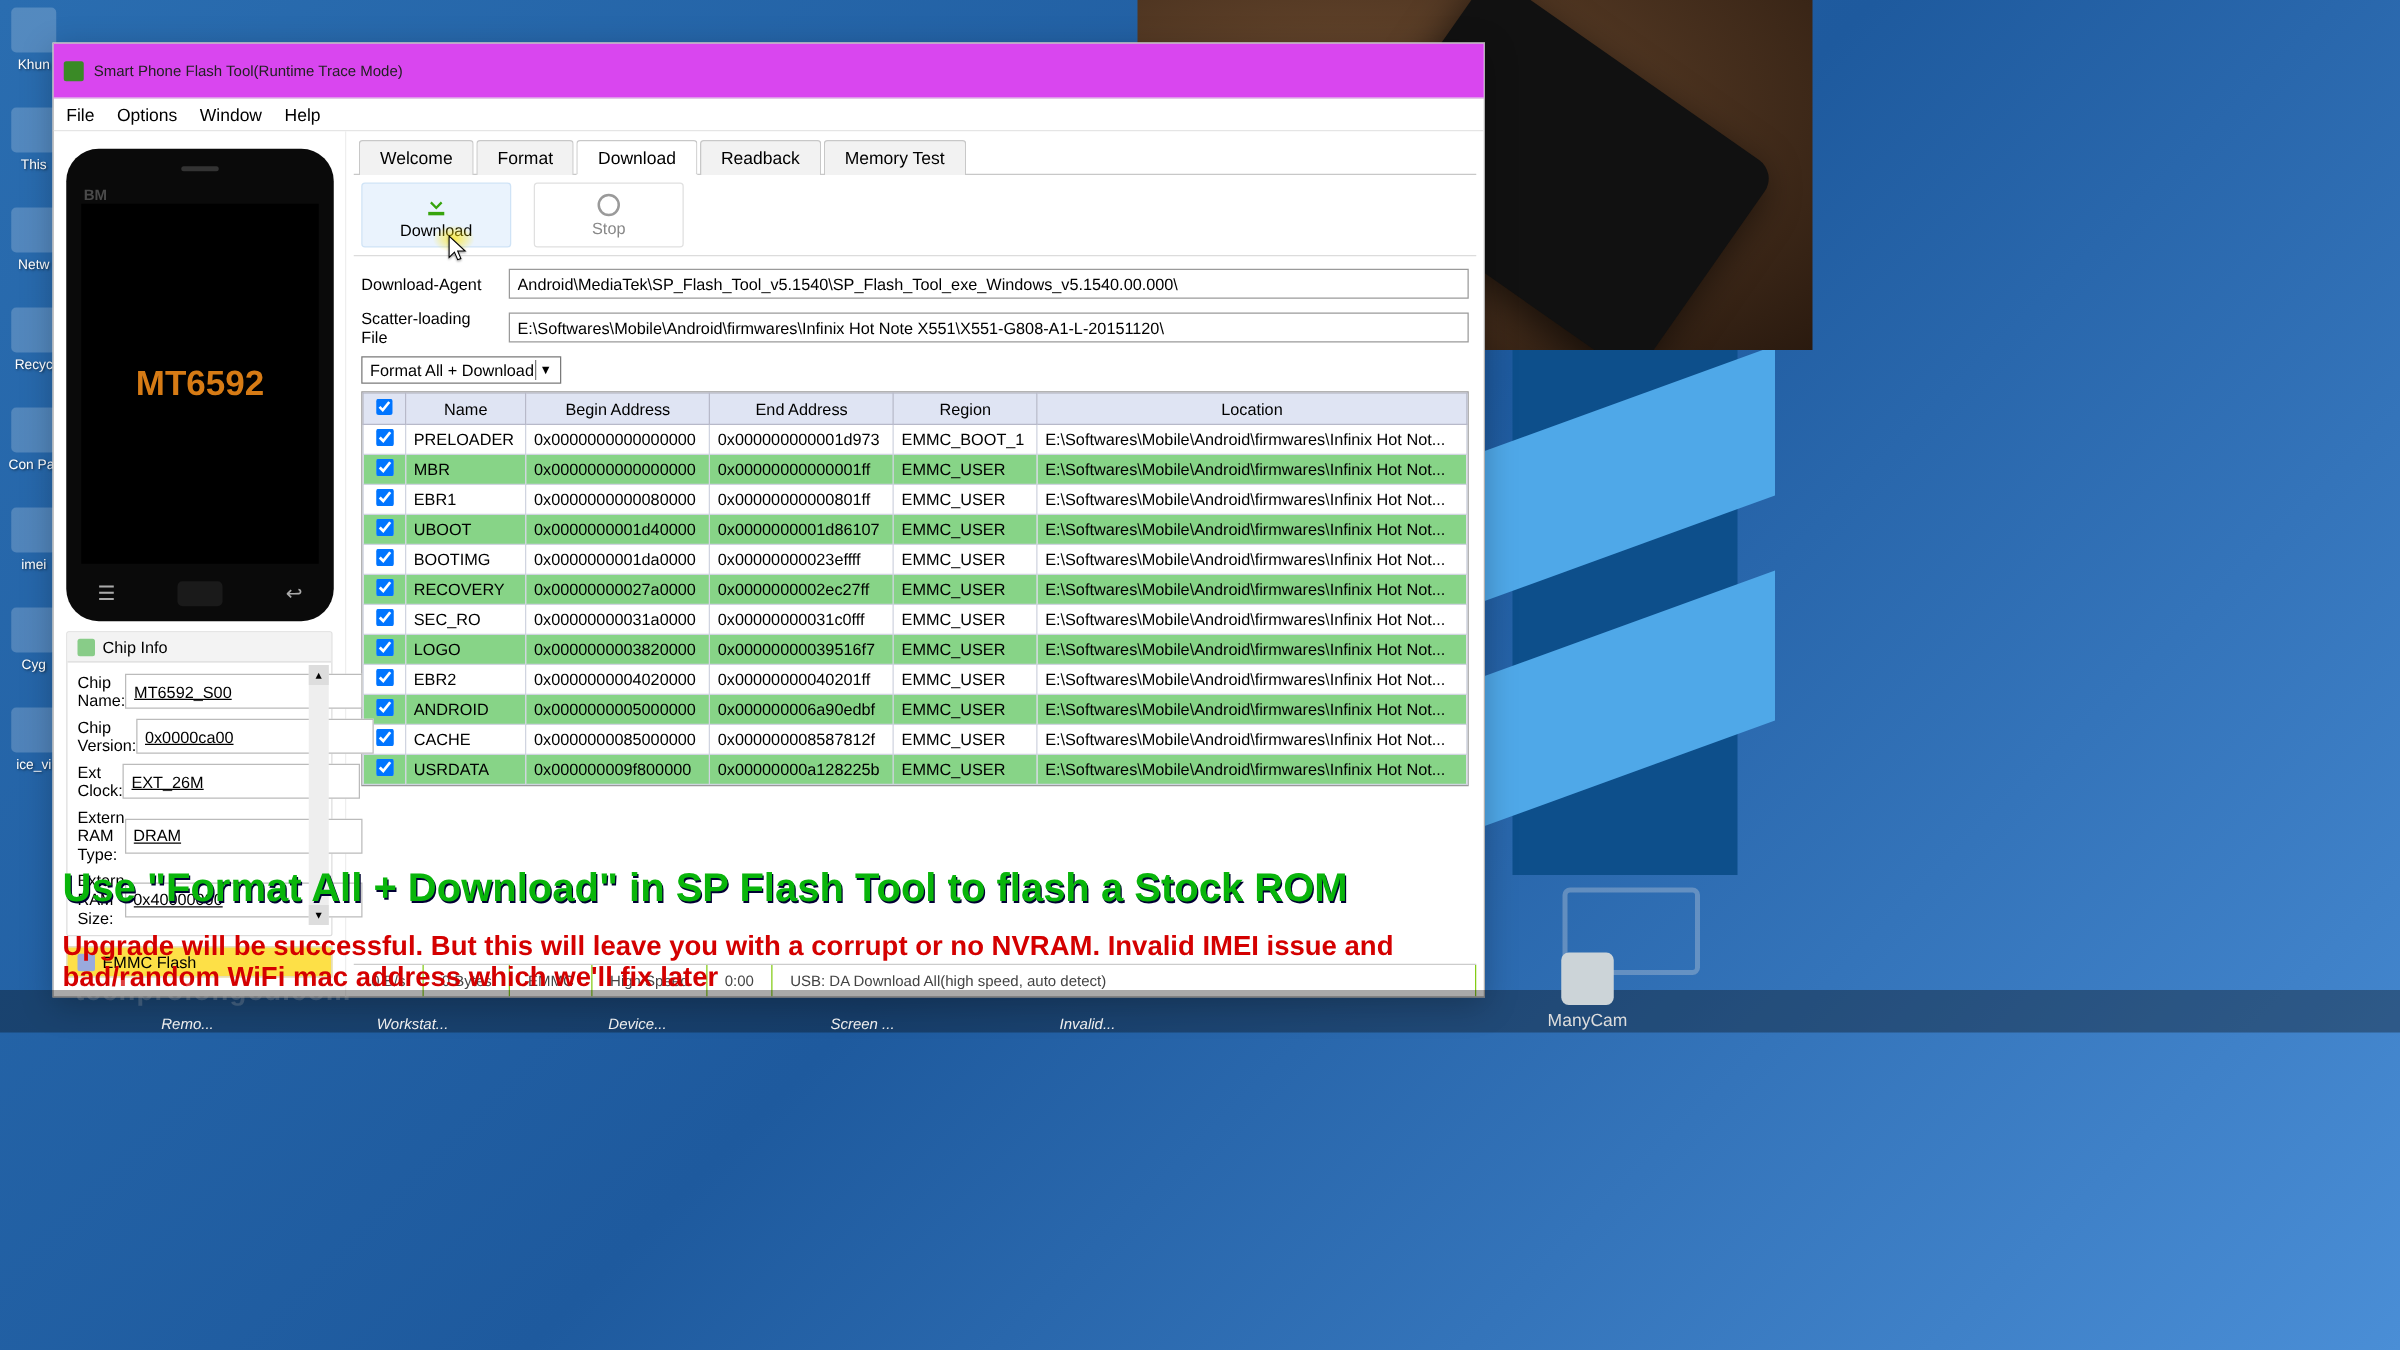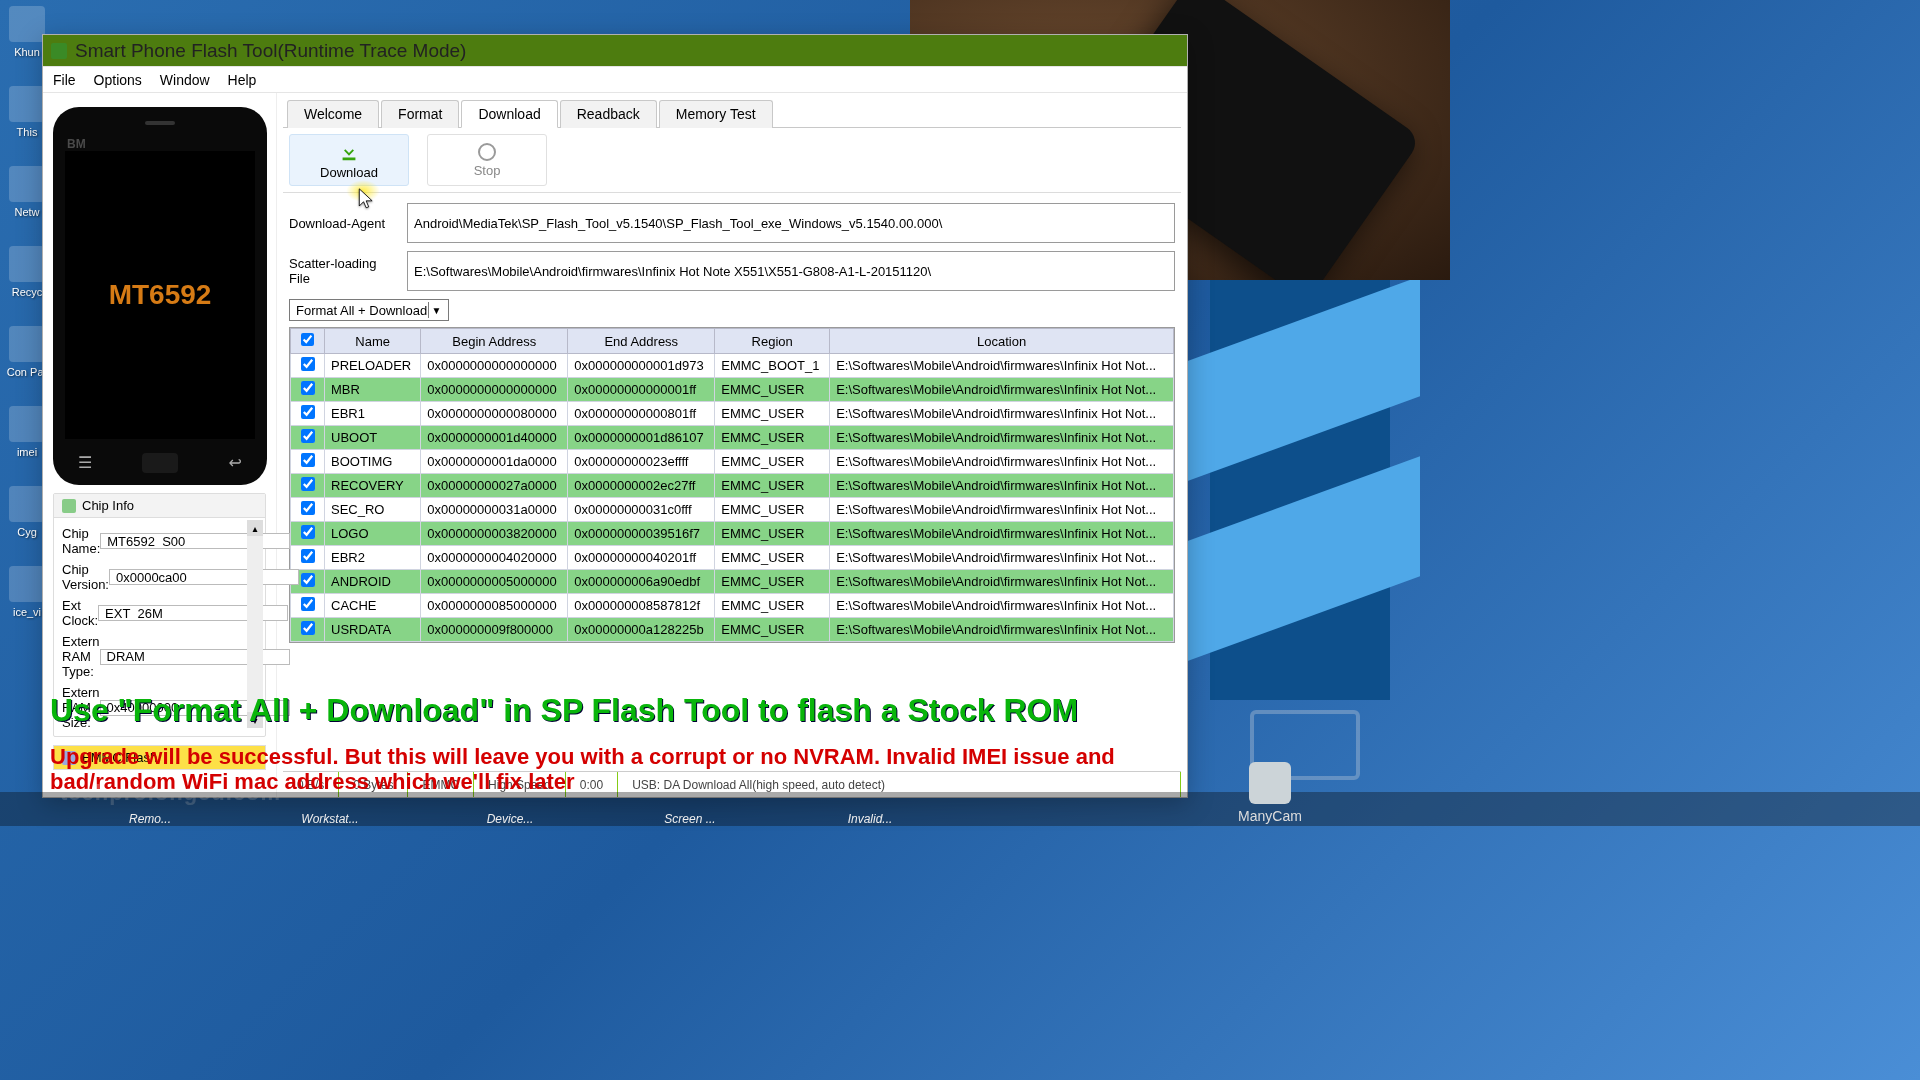--- a/index.html
+++ b/index.html
@@ -33,21 +33,21 @@
 .app {
   position: absolute;
   left: 42px; top: 34px;
   width: 1146px; height: 764px;
   background: #fff;
   border: 1px solid #b0b0b0;
   box-shadow: 0 6px 24px rgba(0,0,0,.25);
   display: flex;
   flex-direction: column;
 }
-.titlebar { height: 32px; background: #4d7c0f; display:flex; align-items:center; padding: 0 8px; gap:8px; border-bottom: 1px solid #e5e5e5; font-size: 19px; color:#222;}
+.titlebar { height: 44px; background: #d946ef; display:flex; align-items:center; padding: 0 8px; gap:8px; border-bottom: 1px solid #e5e5e5; font-size: 12px; color:#222;}
 .titlebar .tic { width:16px; height:16px; background:#3a8a26; border-radius:2px; }
 .menubar { height: 26px; display:flex; align-items:center; gap: 18px; padding: 0 10px; font-size: 14px; border-bottom: 1px solid #e5e5e5; }
 .menubar span { cursor: default; }
 
 .body { flex:1; display:flex; }
 .left { width: 234px; padding: 14px 10px; border-right: 1px solid #eee; display:flex; flex-direction:column; gap:8px;}
 .phone-preview { width: 214px; height: 378px; background:#0a0a0a; border-radius: 26px; padding: 24px 12px 16px; position:relative; margin: 0 auto;}
 .phone-preview .spk { position:absolute; top:14px; left:50%; transform:translateX(-50%); width:30px; height:4px; background:#333; border-radius:3px;}
 .phone-preview .bm { position:absolute; top:30px; left:14px; color:#4a4a4a; font-size:12px; font-weight:600;}
 .phone-preview .screen { position:absolute; top:44px; left:12px; right:12px; bottom:46px; background:#000; display:flex; align-items:center; justify-content:center;}
@@ -57,41 +57,41 @@
 
 .chip-panel { border:1px solid #ddd; border-radius:2px; }
 .chip-panel .hdr { padding:4px 8px; background:#f3f3f3; border-bottom:1px solid #ddd; display:flex; align-items:center; gap:6px; font-size:13px;}
 .chip-panel .hdr .cic { width:14px;height:14px;background:#8c8;border-radius:2px;}
 .chip-form { padding: 8px 8px 0; position:relative; }
 .chip-form .sbar { position:absolute; right:2px; top:2px; bottom:2px; width:16px; background:#eee; }
 .chip-form .sbar .up, .chip-form .sbar .dn { height:16px; background:#ddd; display:flex;align-items:center;justify-content:center;font-size:10px;}
 .chip-form .sbar .dn { position:absolute; bottom:0; left:0; right:0;}
 .chip-form .row { display:flex; align-items:center; margin-bottom:6px; padding-right:18px; }
 .chip-form label { width: 106px; font-size:13px; }
-.chip-form input { flex:1; height:16px; border:1px solid #bbb; padding:0 6px; font-size:13px; background:#fff; }
+.chip-form input { flex:1; height:28px; border:1px solid #bbb; padding:0 6px; font-size:13px; background:#fff;text-decoration:underline; }
 
 .emmc-hdr { border:1px solid #ddd; padding:4px 8px; background:#fde047; display:flex; align-items:center; gap:6px; font-size:13px;}
 .emmc-hdr .eic { width:14px;height:14px;background:#9ad; border-radius:2px;}
 
 .right { flex:1; padding: 6px 6px 0; display:flex; flex-direction:column; }
 .tabs { display:flex; gap:2px; border-bottom:1px solid #c8c8c8; padding-left:4px;}
 .tab { padding: 5px 16px; border:1px solid #c8c8c8; border-bottom:none; background:#f2f2f2; border-radius:3px 3px 0 0; font-size:14px; position:relative; top:1px;}
 .tab.active { background:#fff; border-bottom:1px solid #fff; font-weight:500;}
 
 .toolbar { display:flex; gap:18px; padding: 6px 0 6px 6px; border-bottom:1px solid #dcdcdc; }
 .tbtn { width:120px; height:52px; border:1px solid #cfe3f6; background:#eaf3fd; border-radius:3px; display:flex; flex-direction:column; align-items:center; justify-content:center; gap:2px; font-size:13px;}
 .tbtn.stop { background:#fff; border-color:#e0e0e0; color:#888;}
 .tbtn .dlicon { width:22px;height:22px; }
 .dlicon svg { width:100%; height:100%; }
 .stopcircle { width:18px;height:18px;border:2px solid #9a9a9a;border-radius:50%; }
 
 .paths { padding: 10px 6px 6px; }
 .paths .prow { display:flex; align-items:center; margin-bottom:8px; gap:8px; }
 .paths .prow label { width:110px; font-size:13px; }
-.paths .prow input { flex:1; height:40px; border:1px solid #9a9a9a; padding:0 6px; font-family: inherit; font-size:13px; }
+.paths .prow input { flex:1; height:24px; border:1px solid #9a9a9a; padding:0 6px; font-family: inherit; font-size:13px; }
 
 .combo { width:160px; height:22px; border:1px solid #7a7a7a; display:flex; align-items:center; justify-content:space-between; padding:0 4px 0 6px; font-size:13px; margin:2px 0 6px;}
 .combo .arrow { width:16px;height:16px; border-left:1px solid #7a7a7a; display:flex;align-items:center;justify-content:center; font-size:10px;}
 
 .grid { border:1px solid #9a9a9a; }
 .grid table { width:100%; border-collapse:collapse; }
 .grid th { background:#dfe4f3; font-size:13px; font-weight:500; padding:4px 6px; border:1px solid #b7b9c9; text-align:center; }
 .grid th:first-child { width:34px; }
 .grid td { padding:3px 6px; border:1px solid #d0d4e0; font-size:13px; white-space:nowrap; }
 .grid td.chk { text-align:center; }

